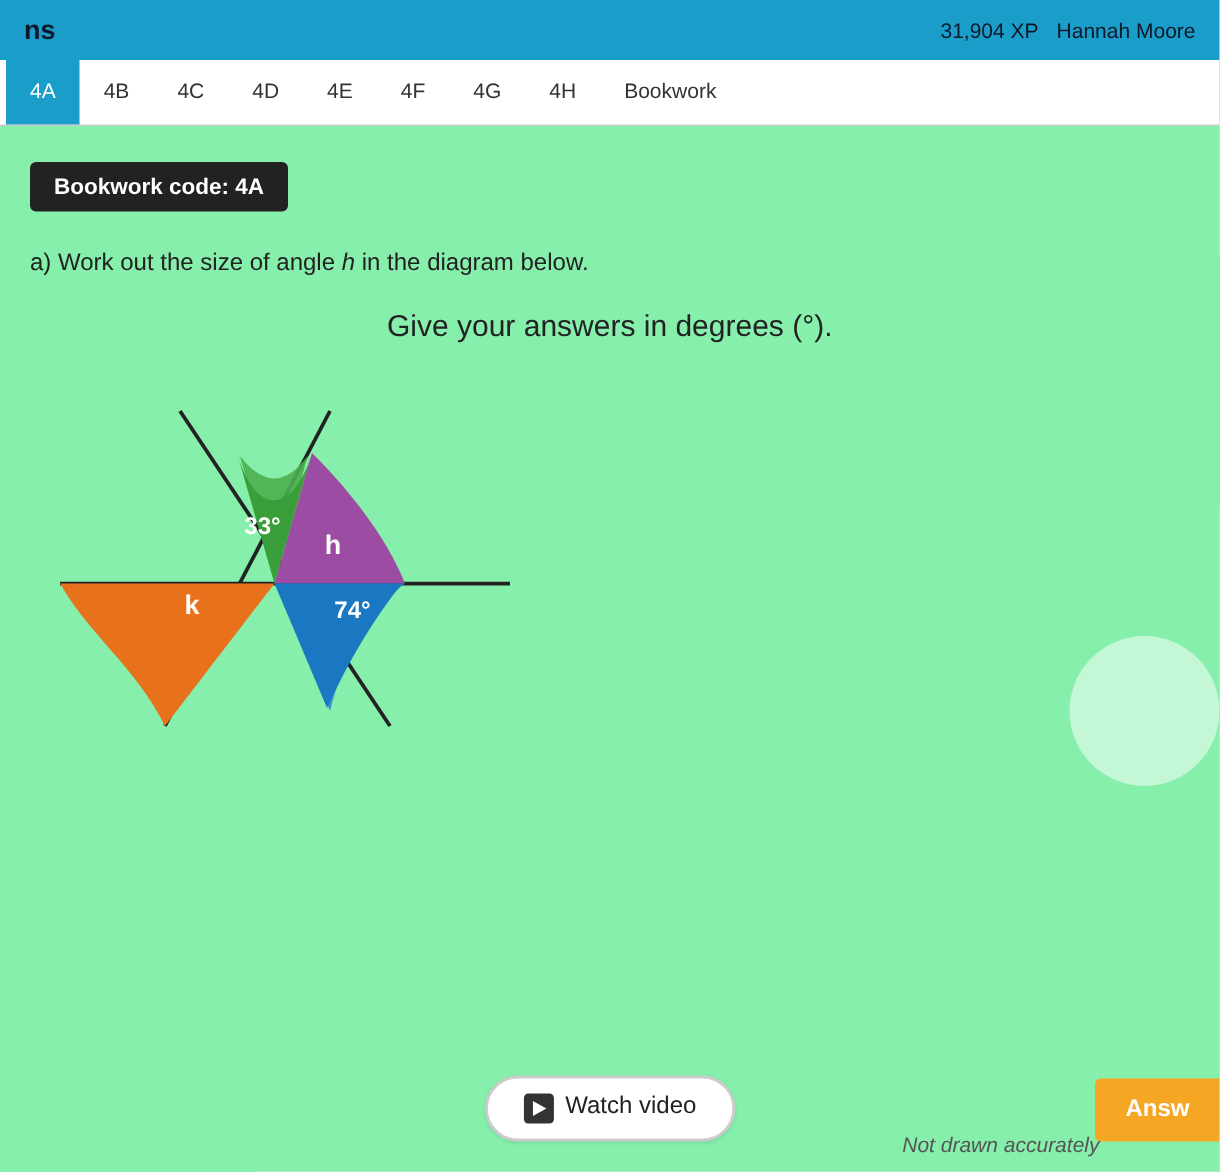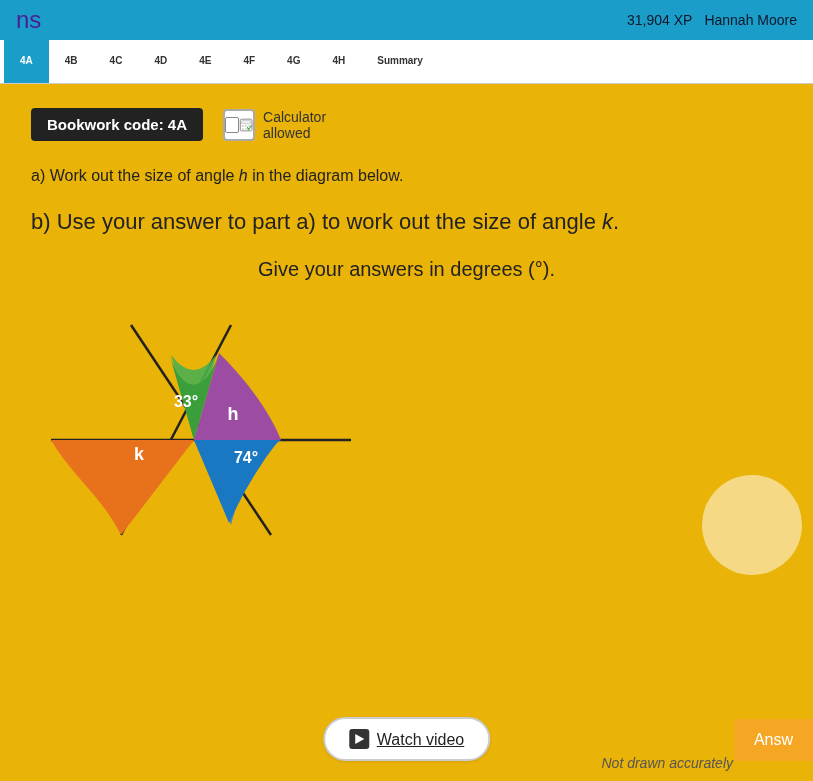--- a/index.html
+++ b/index.html
@@ -15,23 +15,23 @@
     
     .header {
       background: #1a9ec9;
       height: 40px;
       display: flex;
       align-items: center;
       justify-content: space-between;
       padding: 0 16px;
     }
     .header-left {
-      color: #4c1d95;
-      font-size: 24px;
-      font-weight: normal;
+      color: #0f172a;
+      font-size: 18px;
+      font-weight: bold;
     }
     .header-right {
       color: #0f172a;
       font-size: 14px;
       display: flex;
       align-items: center;
       gap: 12px;
     }
 
     
@@ -41,35 +41,35 @@
       align-items: center;
       height: 44px;
       border-bottom: 1px solid #ccc;
       padding: 0 4px;
     }
     .nav-tab {
       padding: 0 16px;
       height: 100%;
       display: flex;
       align-items: center;
-      font-size: 10px;
-      font-weight: 700;
+      font-size: 14px;
+      font-weight: 400;
       color: #333;
       cursor: pointer;
       border-bottom: 3px solid transparent;
     }
     .nav-tab.active {
       background: #1a9ec9;
       color: white;
     }
 
     
     .main-content {
-      background: #eab308;
-      padding: 24px 31px;
+      background: #86efac;
+      padding: 24px 20px;
       min-height: calc(781px - 84px);
       position: relative;
     }
 
     
     .meta-row {
       display: flex;
       align-items: center;
       gap: 20px;
       margin-bottom: 24px;
@@ -160,25 +160,24 @@
       left: 50%;
       transform: translateX(-50%);
       background: white;
       border: 2px solid #ccc;
       border-radius: 24px;
       padding: 10px 24px;
       font-size: 16px;
       font-weight: 500;
       color: #222;
       display: flex;
-      align-items: flex-end;
+      align-items: flex-start;
       gap: 8px;
       cursor: pointer;
       box-shadow: 0 1px 3px rgba(0,0,0,0.1);
-      text-decoration: underline;
     }
     .play-icon {
       width: 20px;
       height: 20px;
       background: #333;
       border-radius: 3px;
       display: flex;
       align-items: center;
       justify-content: center;
     }
@@ -192,21 +191,21 @@
     }
 
     
     .answer-btn {
       position: absolute;
       bottom: 20px;
       right: 0;
       background: #f5a623;
       color: white;
       font-size: 16px;
-      font-weight: normal;
+      font-weight: bold;
       padding: 12px 20px;
       border-radius: 4px 0 0 4px;
       cursor: pointer;
     }
 
     
     .deco-circle {
       position: absolute;
       bottom: -20px;
       right: -20px;
@@ -230,56 +229,33 @@
 
 <div class="nav-tabs">
   <div class="nav-tab active">4A</div>
   <div class="nav-tab">4B</div>
   <div class="nav-tab">4C</div>
   <div class="nav-tab">4D</div>
   <div class="nav-tab">4E</div>
   <div class="nav-tab">4F</div>
   <div class="nav-tab">4G</div>
   <div class="nav-tab">4H</div>
-  <div class="nav-tab">Summary</div>
+  <div class="nav-tab">Bookwork</div>
 </div>
 
 <div class="main-content">
 
   <div class="meta-row">
     <div class="bookwork-badge">Bookwork code: 4A</div>
-    <div class="calculator-info">
-      <div class="calc-icon">
-
-        <svg width="22" height="22" viewBox="0 0 22 22">
-          <rect x="2" y="2" width="18" height="18" rx="2" fill="none" stroke="#888" stroke-width="1.5"></rect>
-          <rect x="4" y="4" width="14" height="5" rx="1" fill="#eee" stroke="#aaa" stroke-width="0.8"></rect>
-          <rect x="4" y="11" width="4" height="3" rx="0.5" fill="#ddd"></rect>
-          <rect x="9" y="11" width="4" height="3" rx="0.5" fill="#ddd"></rect>
-          <rect x="14" y="11" width="4" height="3" rx="0.5" fill="#ddd"></rect>
-          <rect x="4" y="16" width="4" height="3" rx="0.5" fill="#ddd"></rect>
-          <rect x="9" y="16" width="4" height="3" rx="0.5" fill="#ddd"></rect>
-
-          <polyline points="13,15 15,18 19,12" fill="none" stroke="#4caf50" stroke-width="1.8" stroke-linecap="round"></polyline>
-        </svg>
-      </div>
-      <div>
-        <div>Calculator</div>
-        <div>allowed</div>
-      </div>
-    </div>
   </div>
 
   <div class="question-a">
     a) Work out the size of angle <em>h</em> in the diagram below.
   </div>
 
-  <div class="question-b">
-    b) Use your answer to part a) to work out the size of angle <em>k</em>.
-  </div>
 
   <div class="question-degrees">
     Give your answers in degrees (°).
   </div>
 
   <div class="diagram-container">
     <svg class="diagram-svg" viewBox="0 0 340 260">
 
       <line x1="20" y1="145" x2="320" y2="145" stroke="#222" stroke-width="2.5"></line>
 

